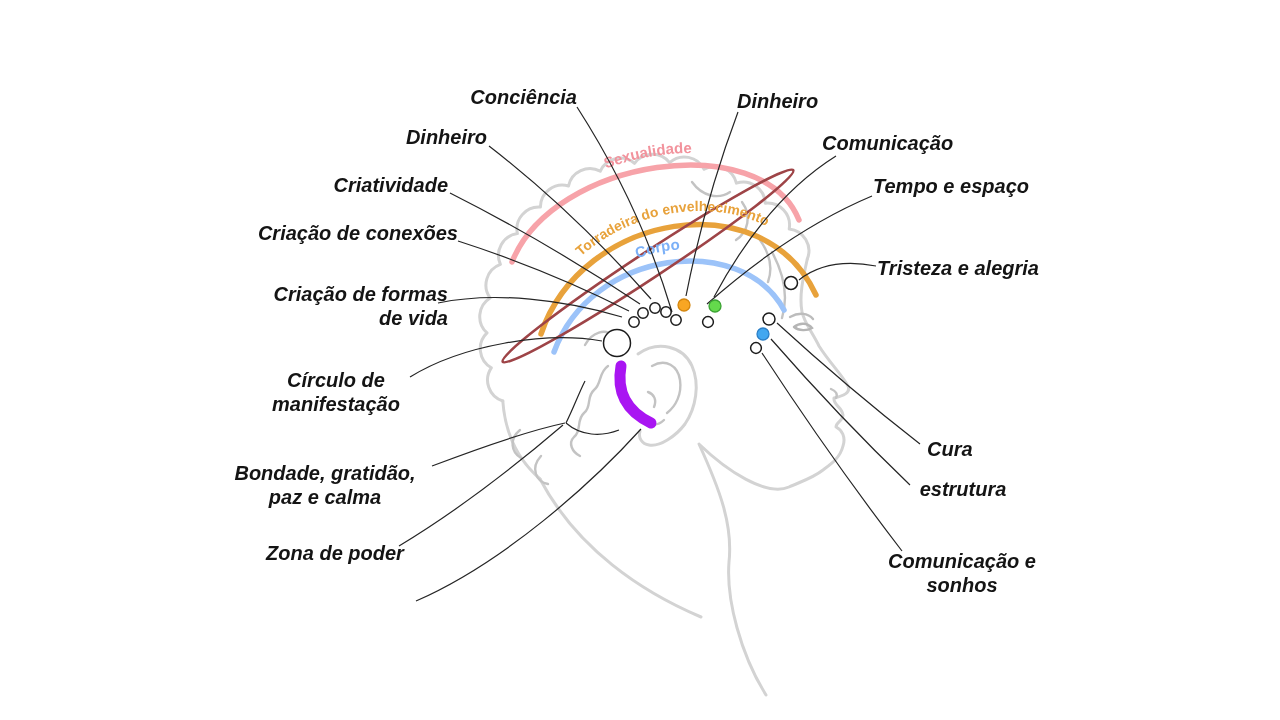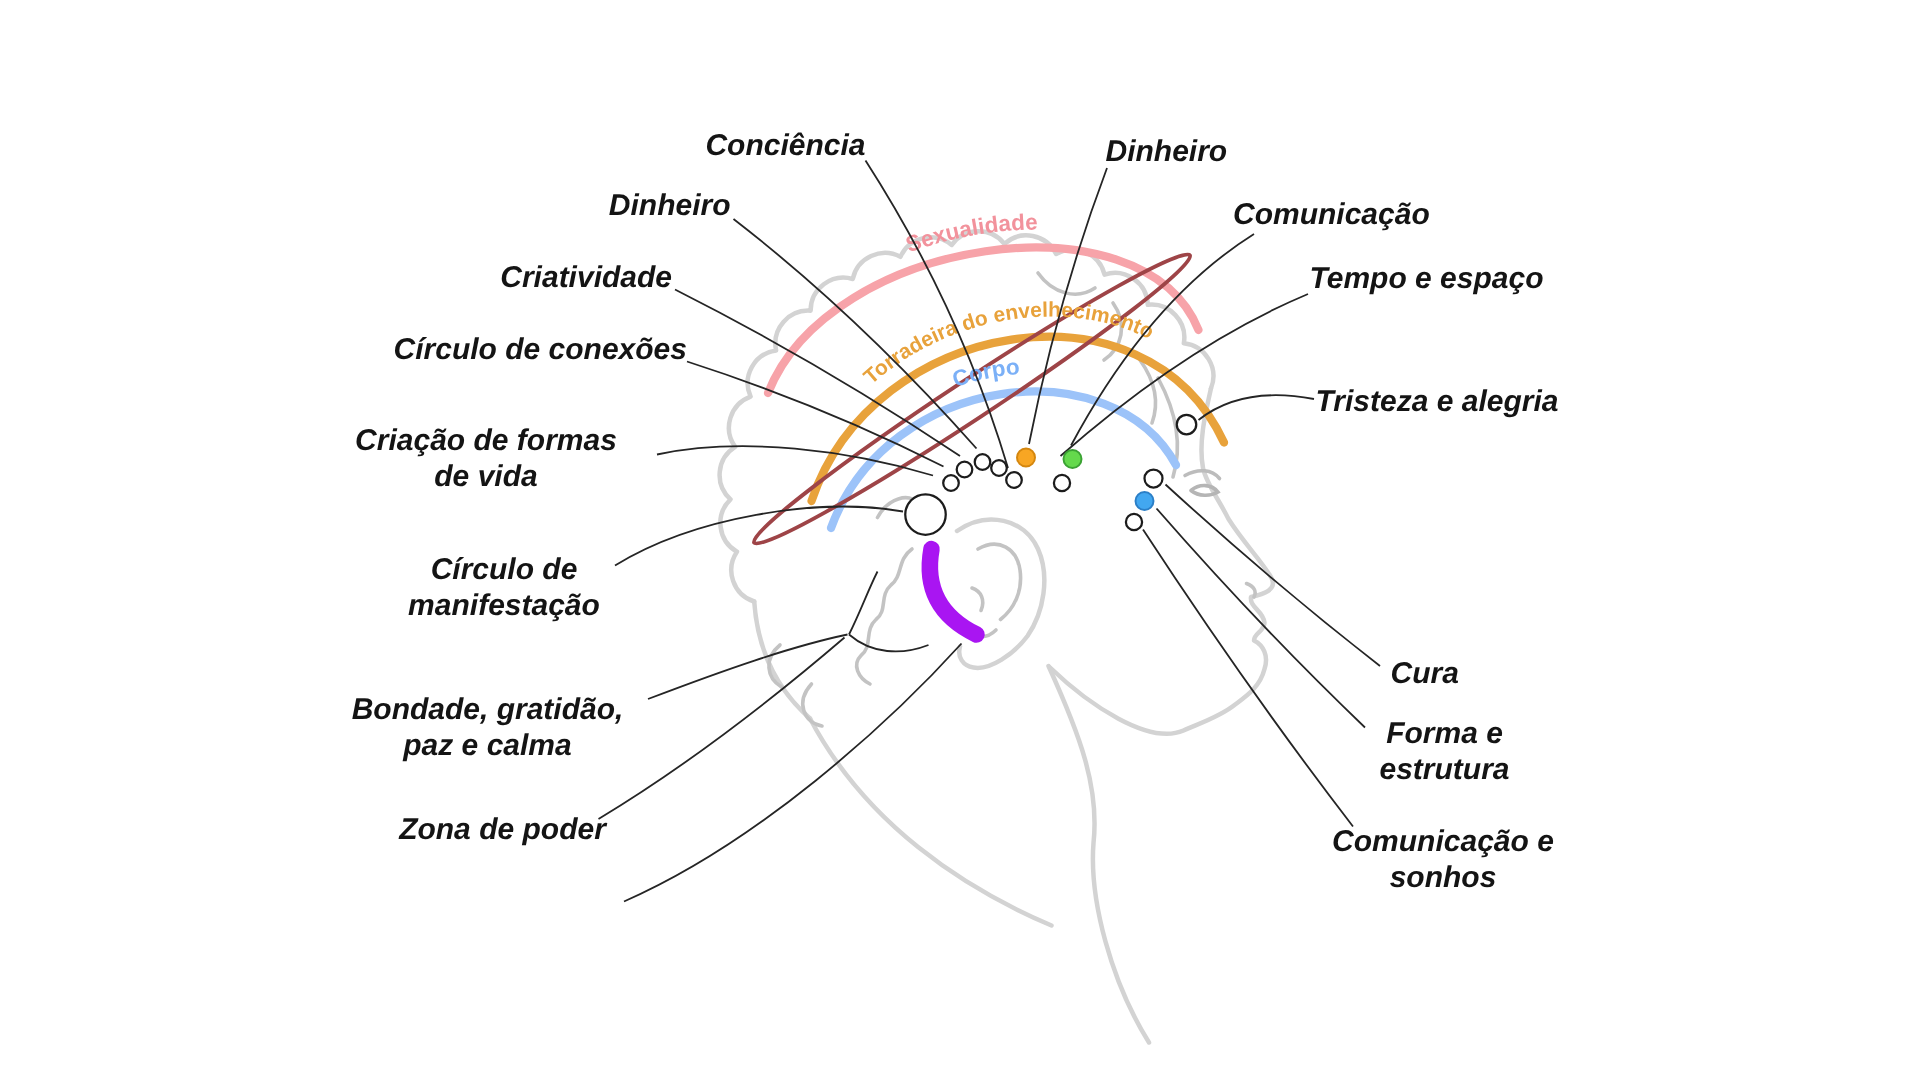--- a/index.html
+++ b/index.html
@@ -122,23 +122,23 @@
   <div class="lbl r" style="right:703px;top:85px;">
       <span>Conciência</span>
     </div>
   <div class="lbl r" style="right:793px;top:125px;">
       <span>Dinheiro</span>
     </div>
   <div class="lbl r" style="right:832px;top:173px;">
       <span>Criatividade</span>
     </div>
   <div class="lbl r" style="right:822px;top:221px;">
-      <span>Círculo de conexões</span>
+      <span>Criação de conexões</span>
     </div>
-  <div class="lbl c" style="left:210px;width:228px;top:282px;">
+  <div class="lbl c" style="left:220px;width:228px;top:282px;text-align:right;">
     <span>Criação de formas</span>
     <span>de vida</span>
   </div>
   <div class="lbl c" style="left:222px;width:228px;top:368px;">
     <span>Círculo de</span>
     <span>manifestação</span>
   </div>
   <div class="lbl c" style="left:211px;width:228px;top:461px;">
     <span>Bondade, gratidão,</span>
     <span>paz e calma</span>
@@ -156,20 +156,19 @@
   <div class="lbl" style="left:877px;top:256px;">
       <span>Tristeza e alegria</span>
     </div>
   <div class="lbl" style="left:873px;top:174px;">
       <span>Tempo e espaço</span>
     </div>
   <div class="lbl" style="left:927px;top:437px;">
       <span>Cura</span>
     </div>
   <div class="lbl c" style="left:849px;width:228px;top:477px;">
-    <span>Forma e</span>
     <span>estrutura</span>
   </div>
   <div class="lbl c" style="left:848px;width:228px;top:549px;">
     <span>Comunicação e</span>
     <span>sonhos</span>
   </div>
 </div>
 
 </body></html>

